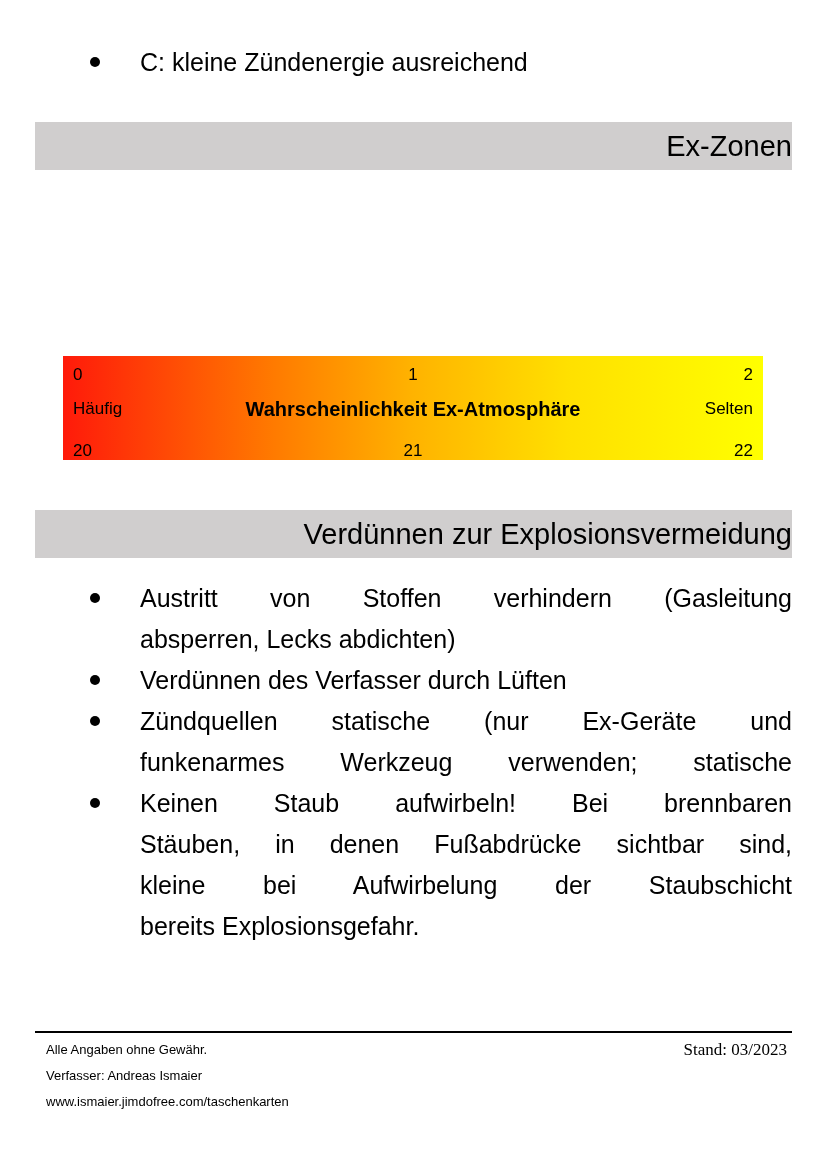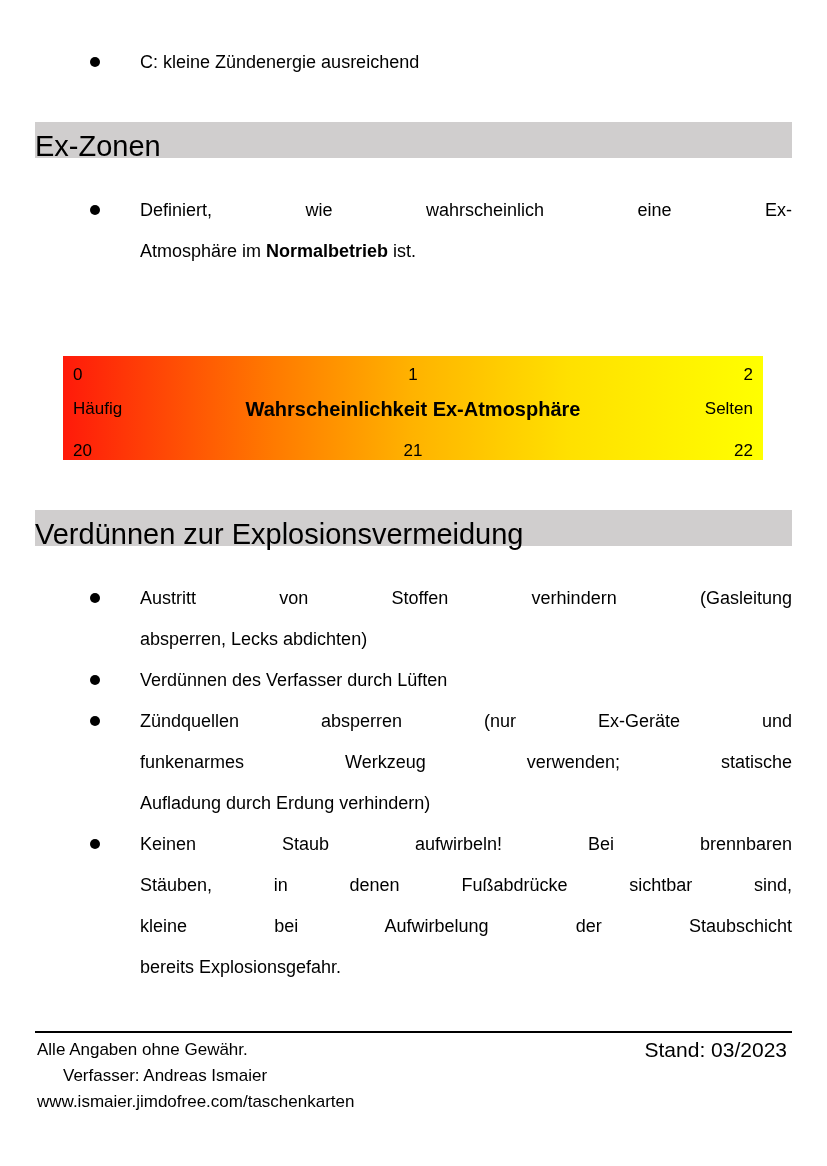--- a/index.html
+++ b/index.html
@@ -1,55 +1,50 @@
 <!DOCTYPE html>
 <html><head>
 <meta charset="utf-8">
 <style>
   html, body { margin:0; padding:0; background:#ffffff; }
   body { width:827px; height:1166px; position:relative; overflow:hidden;
          font-family:"Liberation Sans", sans-serif; color:#000; }
   .bullet-list { position:absolute; left:0; width:827px; margin:0; padding:0; list-style:none; }
-  .bl-item { position:relative; padding-left:140px; padding-right:35px; font-size:18px; line-height:41px;
+  .bl-item { position:relative; padding-left:140px; padding-right:35px; font-size:25px; line-height:41px;
              text-align:justify; }
   .bl-item .dot { position:absolute; left:90px; top:15px; width:10px; height:10px; border-radius:50%; background:#000; }
   .line { display:block; text-align:justify; text-align-last:justify; white-space:nowrap; }
   .line.last { text-align-last:left; }
-  .band { position:absolute; left:35px; width:757px; height:36px; background:#d0cece;
-          font-size:29px; line-height:48px; text-align:left; }
+  .band { position:absolute; left:35px; width:757px; height:48px; background:#d0cece;
+          font-size:29px; line-height:48px; text-align:right; }
   .scale { position:absolute; left:63px; top:356px; width:700px; height:104px;
            background:linear-gradient(to right,#ff1a0a 0%,#ff7a00 30%,#ffb300 50%,#ffe000 72%,#ffff00 100%);
            font-size:17px; }
   .scale .row { position:absolute; left:10px; right:10px; height:24px; line-height:24px; }
   .scale .l { position:absolute; left:0; }
   .scale .c { position:absolute; left:0; right:0; text-align:center; }
   .scale .r { position:absolute; right:0; }
   .scale .bold { font-weight:bold; font-size:20px; }
   .footer-rule { position:absolute; left:35px; top:1031px; width:757px; height:2px; background:#000; }
-  .footer-line { position:absolute; left:37px; font-size:17px; line-height:24px; }
-  .footer-right { position:absolute; right:40px; top:1038px; font-size:21px; line-height:24px; }
+  .footer-line { position:absolute; left:46px; font-size:13px; line-height:24px; }
+  .footer-right { position:absolute; right:40px; top:1038px; font-size:17px; line-height:24px;font-family:Liberation Serif, serif; }
 </style>
 </head>
 <body>
 
 <ul class="bullet-list" style="top:42px;">
   <li class="bl-item">
     <span class="dot"></span>
     <span class="line last">C: kleine Zündenergie ausreichend</span>
   </li>
 </ul>
 
 <div class="band" style="top:122px;">Ex-Zonen</div>
 
 <ul class="bullet-list" style="top:190px;">
-  <li class="bl-item">
-    <span class="dot"></span>
-    <span class="line">Definiert, wie wahrscheinlich eine Ex-</span>
-    <span class="line last"><span>Atmosphäre im </span><b>Normalbetrieb</b><span> ist.</span></span>
-  </li>
 </ul>
 
 <div class="scale">
   <div class="row" style="top:7px;">
     <span class="l">0</span>
     <span class="c">1</span>
     <span class="r">2</span>
   </div>
   <div class="row" style="top:41px;">
     <span class="l">Häufig</span>
@@ -70,30 +65,29 @@
     <span class="dot"></span>
     <span class="line">Austritt von Stoffen verhindern (Gasleitung</span>
     <span class="line last">absperren, Lecks abdichten)</span>
   </li>
   <li class="bl-item">
     <span class="dot"></span>
     <span class="line last">Verdünnen des Verfasser durch Lüften</span>
   </li>
   <li class="bl-item">
     <span class="dot"></span>
-    <span class="line">Zündquellen absperren (nur Ex-Geräte und</span>
+    <span class="line">Zündquellen statische (nur Ex-Geräte und</span>
     <span class="line">funkenarmes Werkzeug verwenden; statische</span>
-    <span class="line last">Aufladung durch Erdung verhindern)</span>
   </li>
   <li class="bl-item">
     <span class="dot"></span>
     <span class="line">Keinen Staub aufwirbeln! Bei brennbaren</span>
     <span class="line">Stäuben, in denen Fußabdrücke sichtbar sind,</span>
     <span class="line">kleine bei Aufwirbelung der Staubschicht</span>
     <span class="line last">bereits Explosionsgefahr.</span>
   </li>
 </ul>
 
 <div class="footer-rule"></div>
 <div class="footer-line" style="top:1038px;">Alle Angaben ohne Gewähr.</div>
-<div class="footer-line" style="top:1064px;margin-left:26px;">Verfasser: Andreas Ismaier</div>
+<div class="footer-line" style="top:1064px;">Verfasser: Andreas Ismaier</div>
 <div class="footer-line" style="top:1090px;">www.ismaier.jimdofree.com/taschenkarten</div>
 <div class="footer-right">Stand: 03/2023</div>
 
 </body></html>

